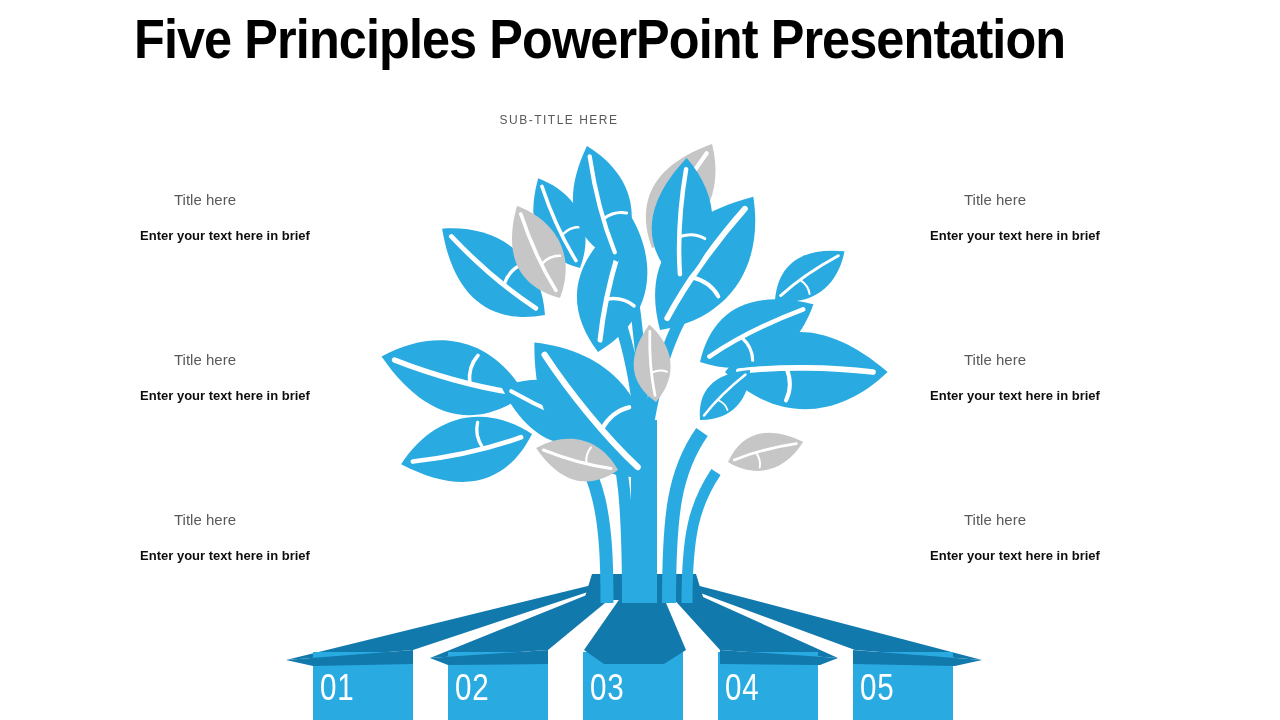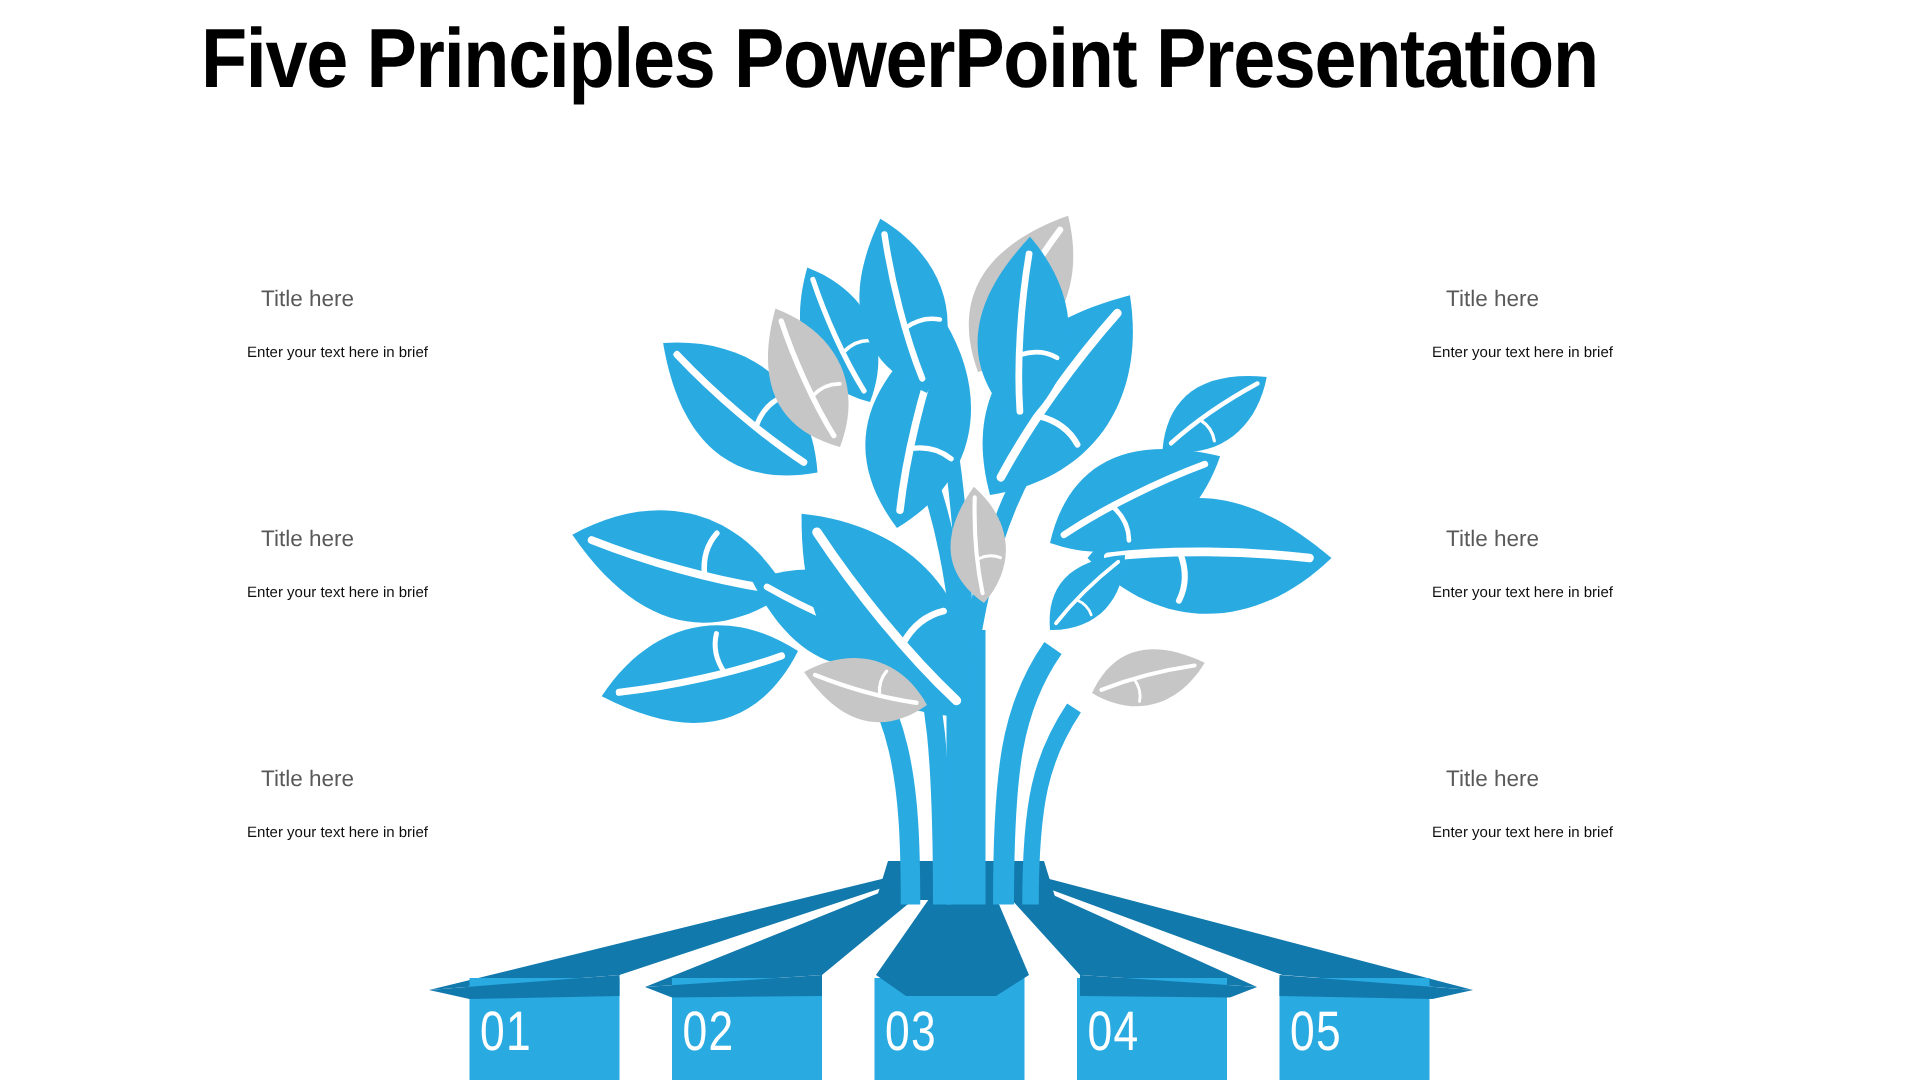--- a/index.html
+++ b/index.html
@@ -15,40 +15,41 @@
     font-size:56px;line-height:70px;font-weight:700;letter-spacing:-1px;
     color:var(--title-text);transform:scaleX(.90);transform-origin:left center;}
   .subtitle{position:absolute;left:409px;top:111px;width:300px;text-align:center;
     font-size:12px;line-height:18px;letter-spacing:1.5px;color:var(--muted-text);}
 
   .tb{position:absolute;width:184px;text-align:center;}
   .tb.left{left:133px;}
   .tb.right{left:923px;}
   .row1{top:188px}.row2{top:348px}.row3{top:508px}
   .tb-title{font-size:15px;line-height:24px;color:var(--muted-text);margin:0 0 15px;position:relative;left:-20px;}
-  .tb-body{font-size:10px;line-height:17px;color:var(--body-text);font-weight:400;white-space:nowrap;}
+  .tb-body{font-size:13px;line-height:17px;color:var(--body-text);font-weight:700;white-space:nowrap;}
 
   svg.graphic{position:absolute;left:0;top:0;display:block;}
   .fill-accent{fill:var(--accent-blue);}
   .fill-dark{fill:var(--dark-blue);}
   .grp-blue{fill:var(--accent-blue);}
   .grp-gray{fill:var(--leaf-gray);}
   .stem{stroke:var(--accent-blue);fill:none;}
   .vein{stroke:#fff;fill:none;stroke-linecap:round;}
 
   .step-num{position:absolute;top:667px;color:var(--number-text);
     font-size:37px;line-height:42px;letter-spacing:1px;
     transform:scaleX(.80);transform-origin:left top;}
 </style>
 </head>
 <body>
 
 <div class="slide">
 
   <h1 class="title">Five Principles PowerPoint Presentation</h1>
+  <div class="subtitle">SUB-TITLE HERE</div>
 
   <svg class="graphic" width="1280" height="720" viewBox="0 0 1280 720" aria-hidden="true">
     <defs>
       <g id="leaf">
         <path d="M0,100 C-5,44 24,6 100,0 C99,58 64,101 0,100 Z"></path>
         <path class="vein" d="M8,91 C30,63 62,32 91,9" stroke-width="5"></path>
         <path class="vein" d="M36,60 C45,64 52,71 55,80" stroke-width="3.5"></path>
       </g>
     </defs>
 

